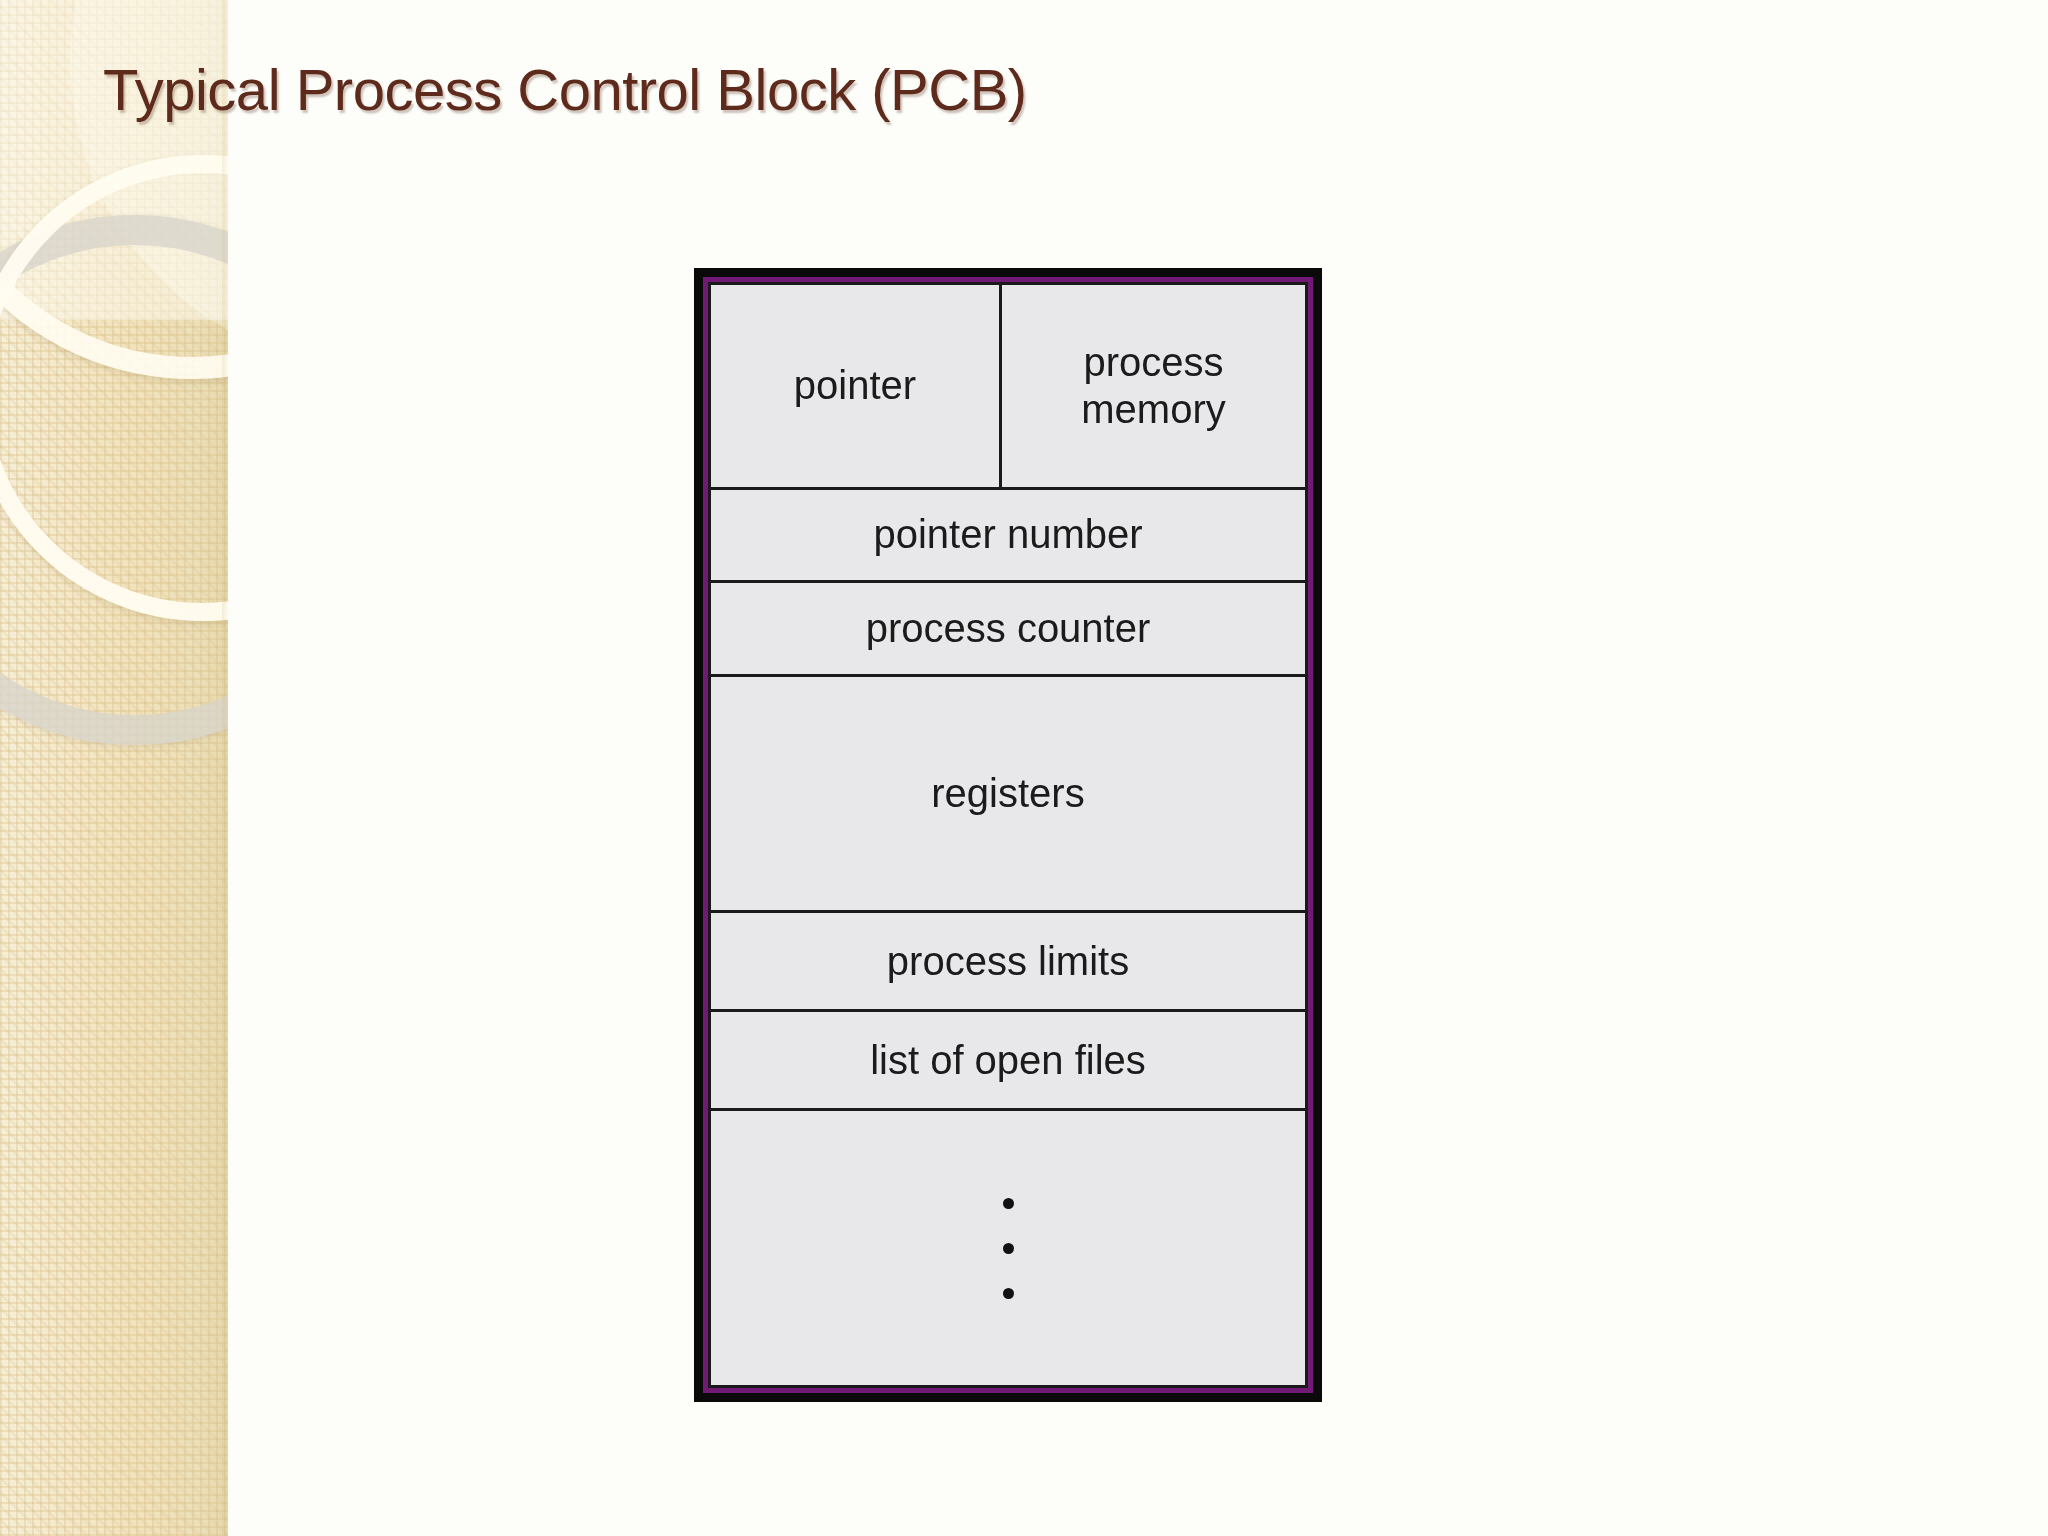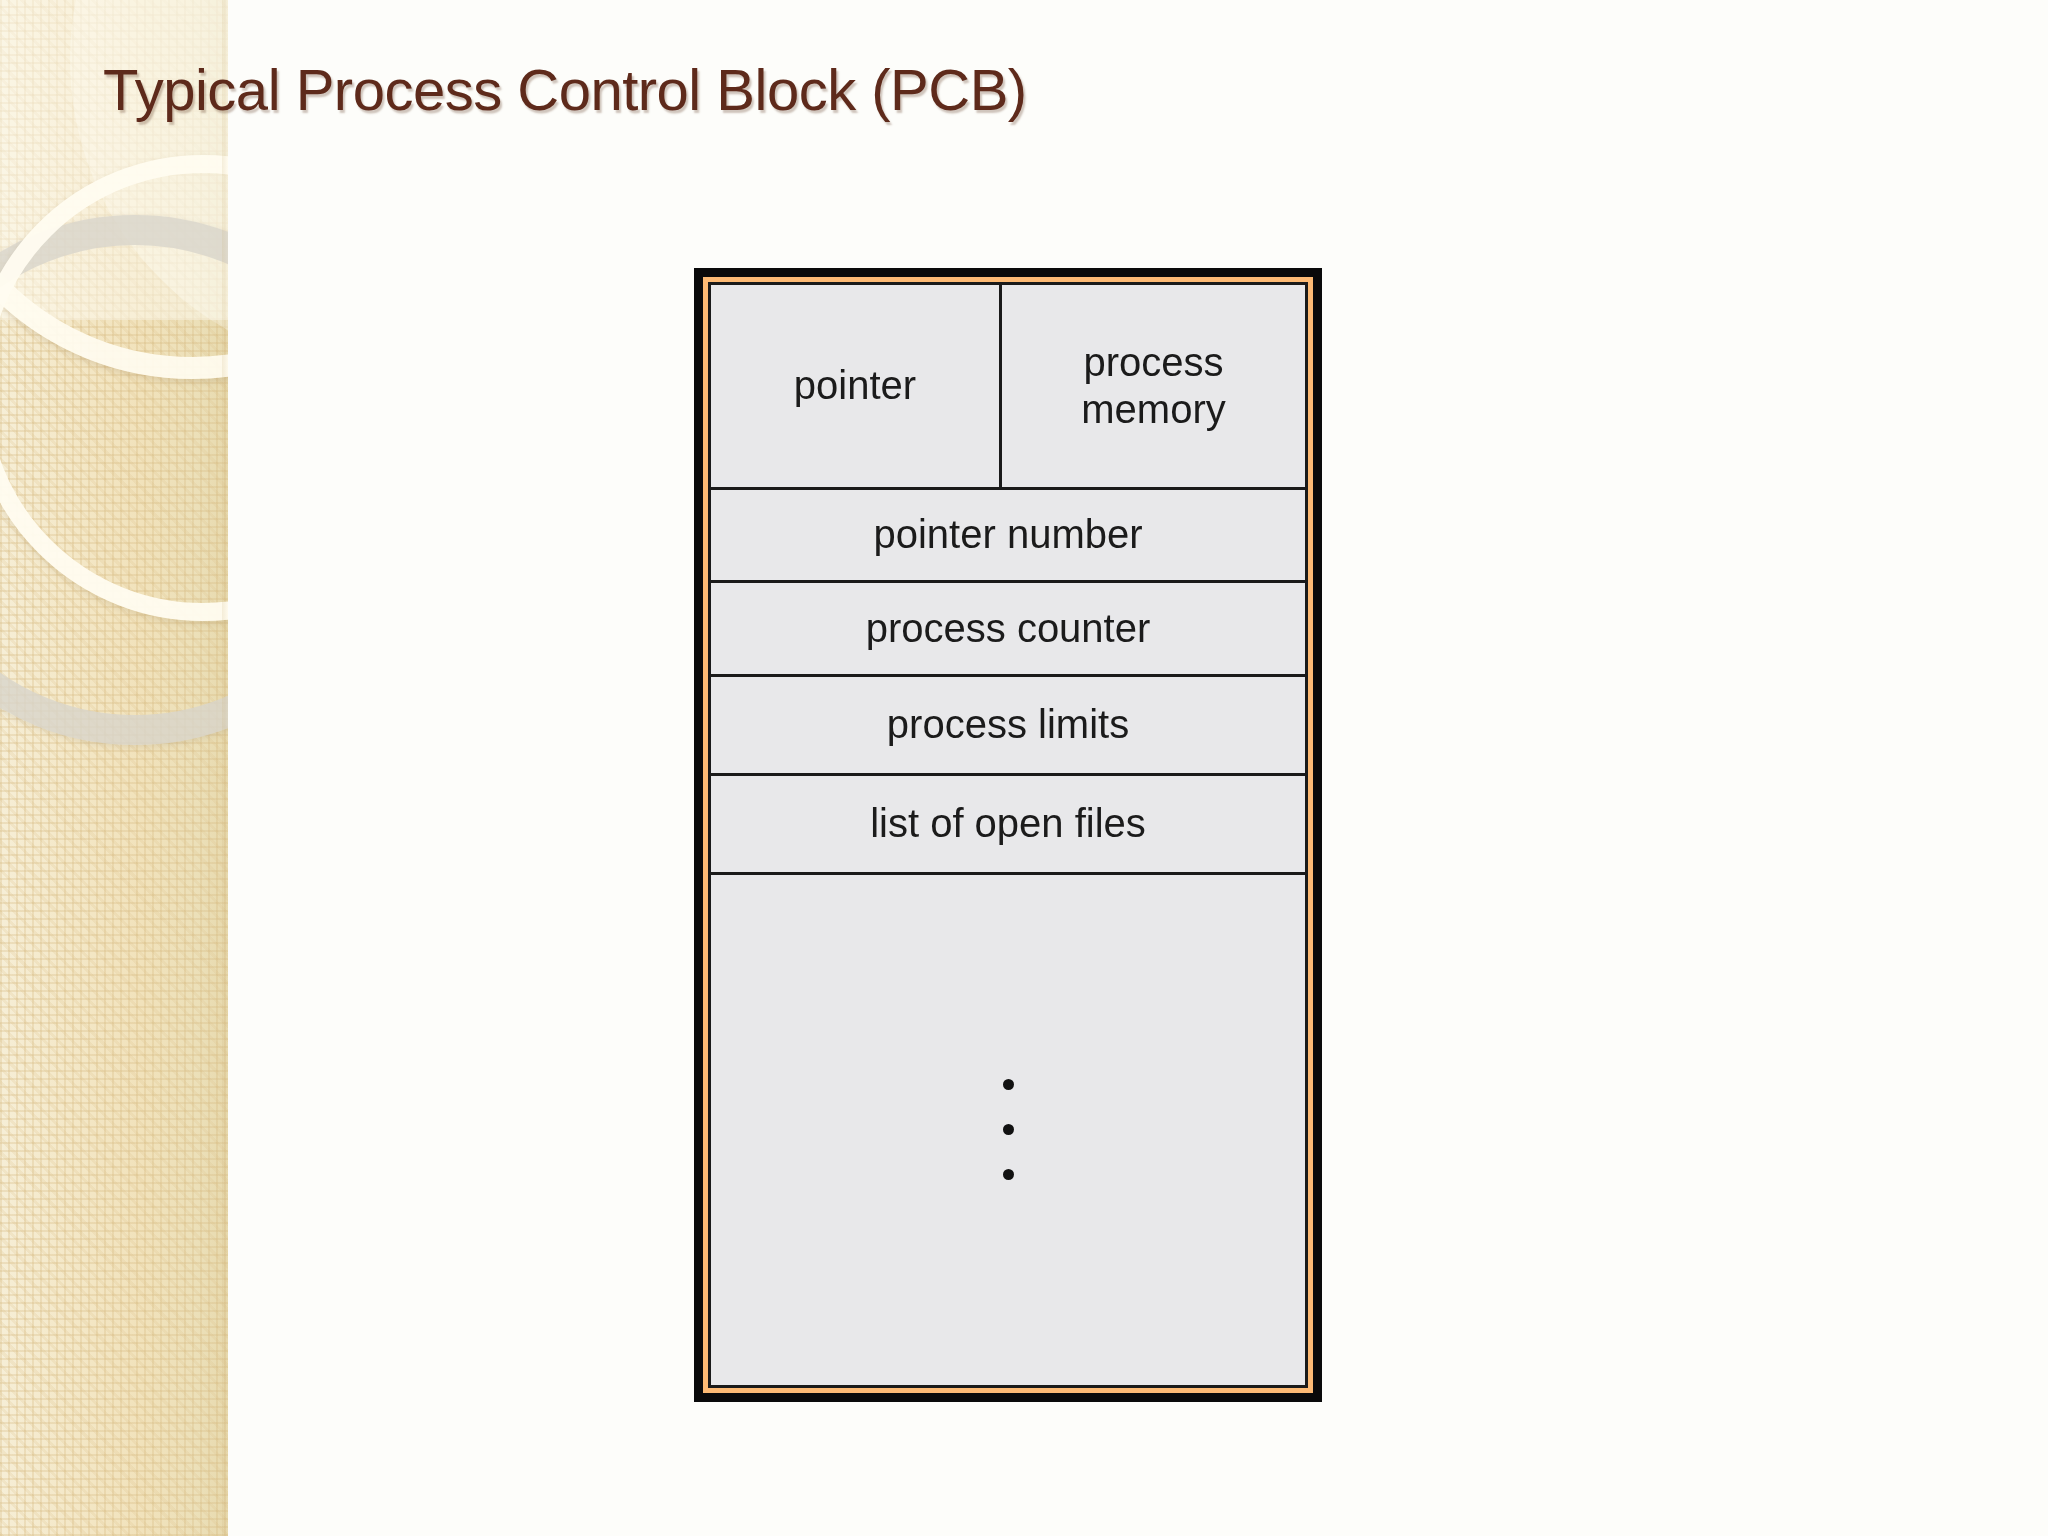--- a/index.html
+++ b/index.html
@@ -66,21 +66,21 @@
   }
 
   
   .pcb-wrap{
     position:absolute;left:694px;top:268px;width:628px;height:1134px;
   }
   .pcb-outer{
     width:100%;height:100%;
     box-sizing:border-box;
     border:9px solid #0a0a0a;
-    background:#fdba74;
+    background:#701a75;
     padding:5px;
   }
   .pcb-inner{
     width:100%;height:100%;
     box-sizing:border-box;
     border:3px solid #1a1a1a;
     background:#e8e8ea;
     display:flex;flex-direction:column;
   }
   .pcb-row{
@@ -144,20 +144,23 @@
       </div>
 
       <div class="pcb-row" style="flex:0 0 8.5%">
         <span>pointer number</span>
       </div>
 
       <div class="pcb-row" style="flex:0 0 8.5%">
         <span>process counter</span>
       </div>
 
+      <div class="pcb-row" style="flex:0 0 21.5%">
+        <span>registers</span>
+      </div>
 
       <div class="pcb-row" style="flex:0 0 9%">
         <span>process limits</span>
       </div>
 
       <div class="pcb-row" style="flex:0 0 9%">
         <span>list of open files</span>
       </div>
 
       <div class="pcb-row dots" style="flex:1 1 auto">

